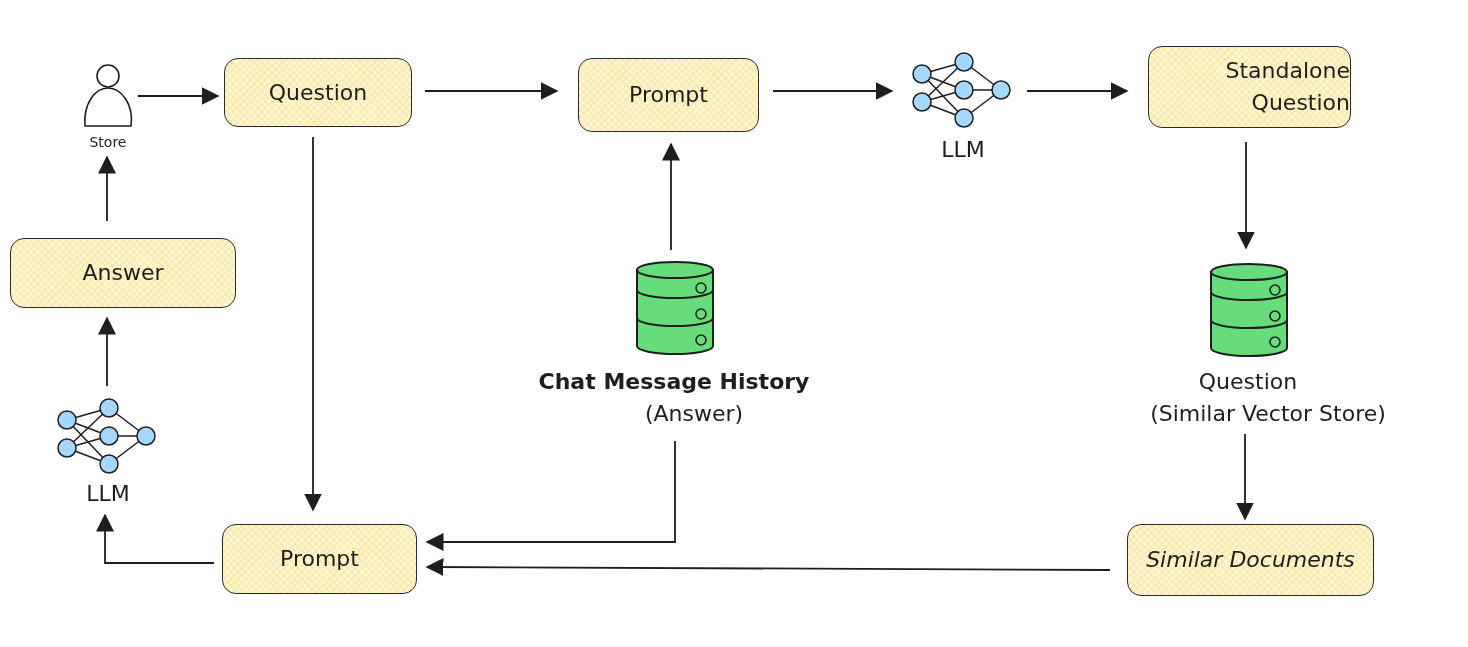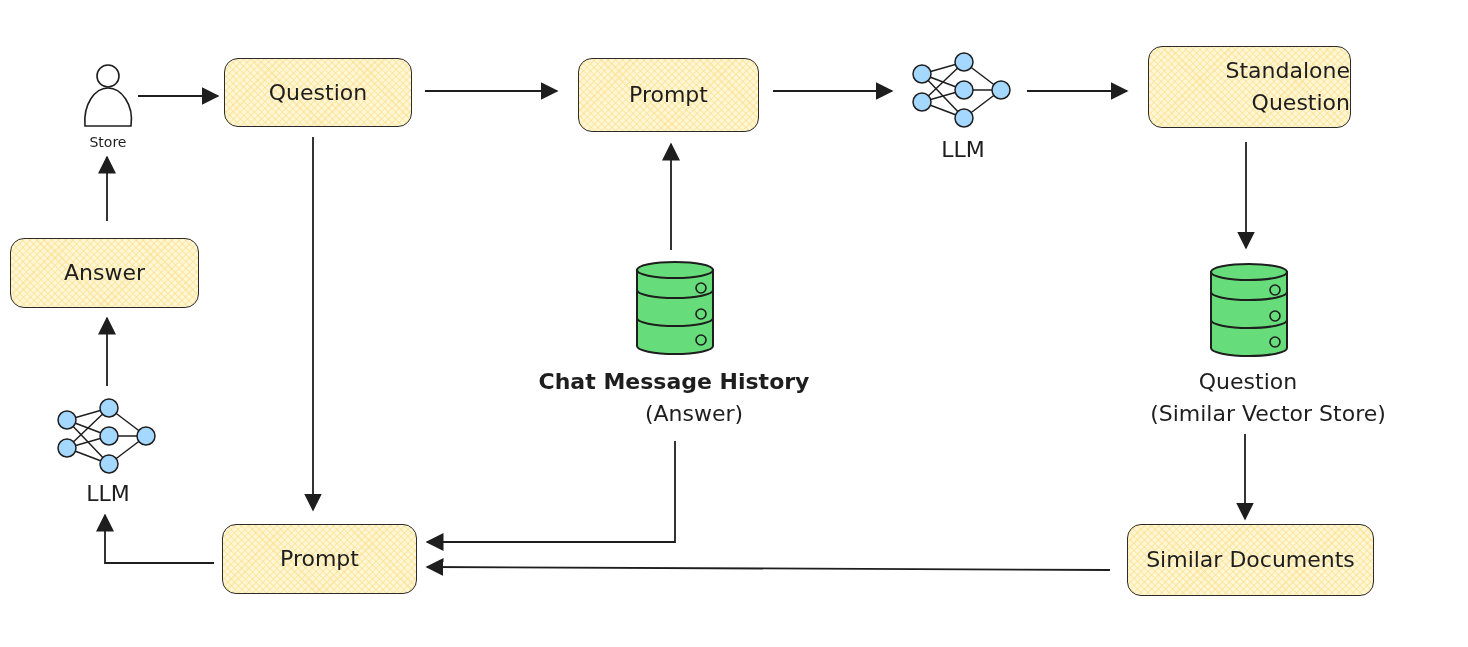--- a/index.html
+++ b/index.html
@@ -113,29 +113,29 @@
 
 <div class="node-box" style="left:578px;top:58px;width:181px;height:74px;">
   <span>Prompt</span>
 </div>
 
 <div class="node-box" style="left:1148px;top:46px;width:203px;height:82px;flex-direction:column;align-items:flex-end;">
   <span>Standalone</span>
   <span>Question</span>
 </div>
 
-<div class="node-box" style="left:10px;top:238px;width:189px;height:70px;">
+<div class="node-box" style="left:10px;top:238px;width:226px;height:70px;">
   <span>Answer</span>
 </div>
 
 <div class="node-box" style="left:222px;top:524px;width:195px;height:70px;">
   <span>Prompt</span>
 </div>
 
-<div class="node-box" style="left:1127px;top:524px;width:247px;height:72px;">
+<div class="node-box" style="left:1127px;top:524px;width:247px;height:72px;font-style:italic;">
   <span>Similar Documents</span>
 </div>
 
 <div class="label small-label" style="left:78px;top:134px;width:60px;">Store</div>
 <div class="label" style="left:923px;top:134px;width:80px;">LLM</div>
 <div class="label" style="left:68px;top:478px;width:80px;">LLM</div>
 
 <div class="label" style="left:524px;top:366px;width:300px;font-weight:bold;">Chat Message History</div>
 <div class="label" style="left:544px;top:398px;width:300px;">(Answer)</div>
 

